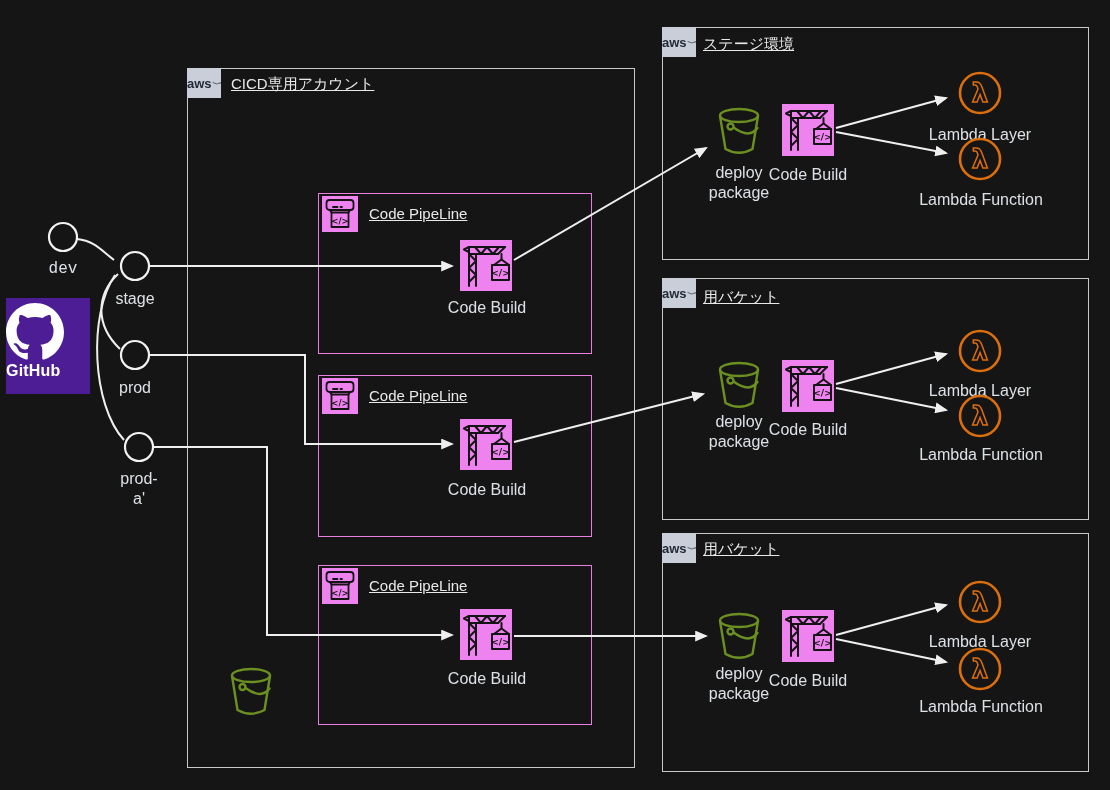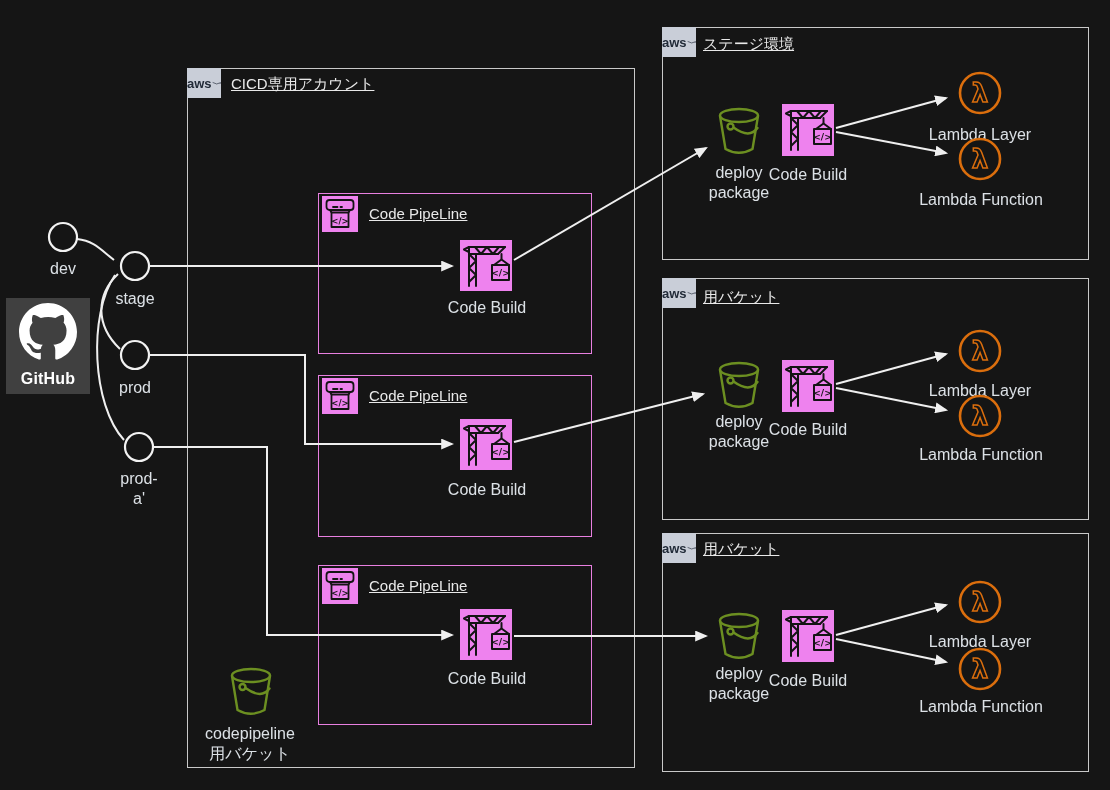--- a/index.html
+++ b/index.html
@@ -14,21 +14,21 @@
   #wires{position:absolute;left:0;top:0;z-index:2;pointer-events:none;}
   .node{z-index:3;}
   .lbl{color:#DCE1E6;font-size:16px;text-align:center;white-space:pre-line;line-height:1.25;z-index:3;}
   .ttl{color:#E9E9E9;font-size:15px;z-index:3;white-space:nowrap;text-decoration:underline;}
   .chip{
     width:34px;height:30px;background:#C9CED8;color:#222B38;z-index:4;
     display:flex;align-items:center;justify-content:center;
     font-weight:bold;font-size:13px;line-height:1;
   }
   .pinkicon{background:#EE82EE;display:flex;align-items:center;justify-content:center;z-index:3;}
-  .ghlogo{background:#404040;display:flex;flex-direction:column;align-items:center;z-index:3;gap:8px;}
+  .ghlogo{background:#4c1d95;display:flex;flex-direction:column;z-index:3;}
   .ghlabel{color:#fff;font-weight:bold;font-size:16px;margin-top:1px;letter-spacing:0.2px;}
   .conn{stroke:#EFEFEF;stroke-width:2;fill:none;}
   .bcirc{fill:#151515;stroke:#F2F2F2;stroke-width:2.2;}
   svg text{font-family:"DejaVu Sans","Liberation Sans",sans-serif;}
 </style>
 </head>
 <body>
 
 <div id="canvas">
 
@@ -73,21 +73,21 @@
     <path class="conn" marker-end="url(#ah)" d="M836,639 L946,662"></path>
   </svg>
 
   <div class="abs ghlogo" style="left:6px;top:298px;width:84px;height:96px;">
     <svg width="58" height="58" viewBox="0 0 16 16" style="margin-top:5px">
       <path fill="#fff" d="M8 0C3.58 0 0 3.58 0 8c0 3.54 2.29 6.53 5.47 7.59.4.07.55-.17.55-.38 0-.19-.01-.82-.01-1.49-2.01.37-2.53-.49-2.69-.94-.09-.23-.48-.94-.82-1.13-.28-.15-.68-.52-.01-.53.63-.01 1.08.58 1.23.82.72 1.21 1.87.87 2.33.66.07-.52.28-.87.51-1.07-1.78-.2-3.64-.89-3.64-3.95 0-.87.31-1.59.82-2.15-.08-.2-.36-1.02.08-2.12 0 0 .67-.21 2.2.82.64-.18 1.32-.27 2-.27s1.36.09 2 .27c1.53-1.04 2.2-.82 2.2-.82.44 1.1.16 1.92.08 2.12.51.56.82 1.27.82 2.15 0 3.07-1.87 3.75-3.65 3.95.29.25.54.73.54 1.48 0 1.07-.01 1.93-.01 2.2 0 .21.15.46.55.38A8.013 8.013 0 0 0 16 8c0-4.42-3.58-8-8-8z"></path>
     </svg>
     <div class="ghlabel">GitHub</div>
   </div>
 
-  <div class="abs lbl" style="left:33px;top:259px;width:60px;">dev</div>
+  <div class="abs lbl" style="left:33px;top:259px;width:60px;font-family:Liberation Mono, monospace;">dev</div>
   <div class="abs lbl" style="left:105px;top:289px;width:60px;">stage</div>
   <div class="abs lbl" style="left:105px;top:378px;width:60px;">prod</div>
   <div class="abs lbl" style="left:109px;top:469px;width:60px;">prod-
 a'</div>
 
   <div class="abs chip" style="left:187px;top:68px;">
     <span>aws</span>
     <svg width="22" height="7" viewBox="0 0 22 7">
       <path d="M1.5 1 Q11 8 20 1.5" fill="none" stroke="#222B38" stroke-width="1.5"></path>
       <path d="M20 1.5 L18.8 4.3" fill="none" stroke="#222B38" stroke-width="1.5"></path>
@@ -194,22 +194,20 @@
   <div class="abs node" style="left:228px;top:666px;">
     <svg width="46" height="52" viewBox="0 0 46 52">
       <g fill="none" stroke="#6C8F21" stroke-width="2.4" stroke-linejoin="round" stroke-linecap="round">
         <ellipse cx="23" cy="9.5" rx="19" ry="6.5"></ellipse>
         <path d="M4 10 L9.5 44 Q23 51.5 36.5 44 L42 10"></path>
         <circle cx="14.5" cy="21" r="3"></circle>
         <path d="M17.5 22 Q33.5 33.5 41.5 22.5"></path>
       </g>
     </svg>
   </div>
-  <div class="abs lbl" style="left:175px;top:724px;width:150px;">codepipeline
-用バケット</div>
 
   <div class="abs chip" style="left:662px;top:27px;">
     <span>aws</span>
     <svg width="22" height="7" viewBox="0 0 22 7">
       <path d="M1.5 1 Q11 8 20 1.5" fill="none" stroke="#222B38" stroke-width="1.5"></path>
       <path d="M20 1.5 L18.8 4.3" fill="none" stroke="#222B38" stroke-width="1.5"></path>
     </svg>
   </div>
   <div class="abs ttl" style="left:703px;top:35px;">ステージ環境</div>
   <div class="abs node" style="left:716px;top:106px;">

